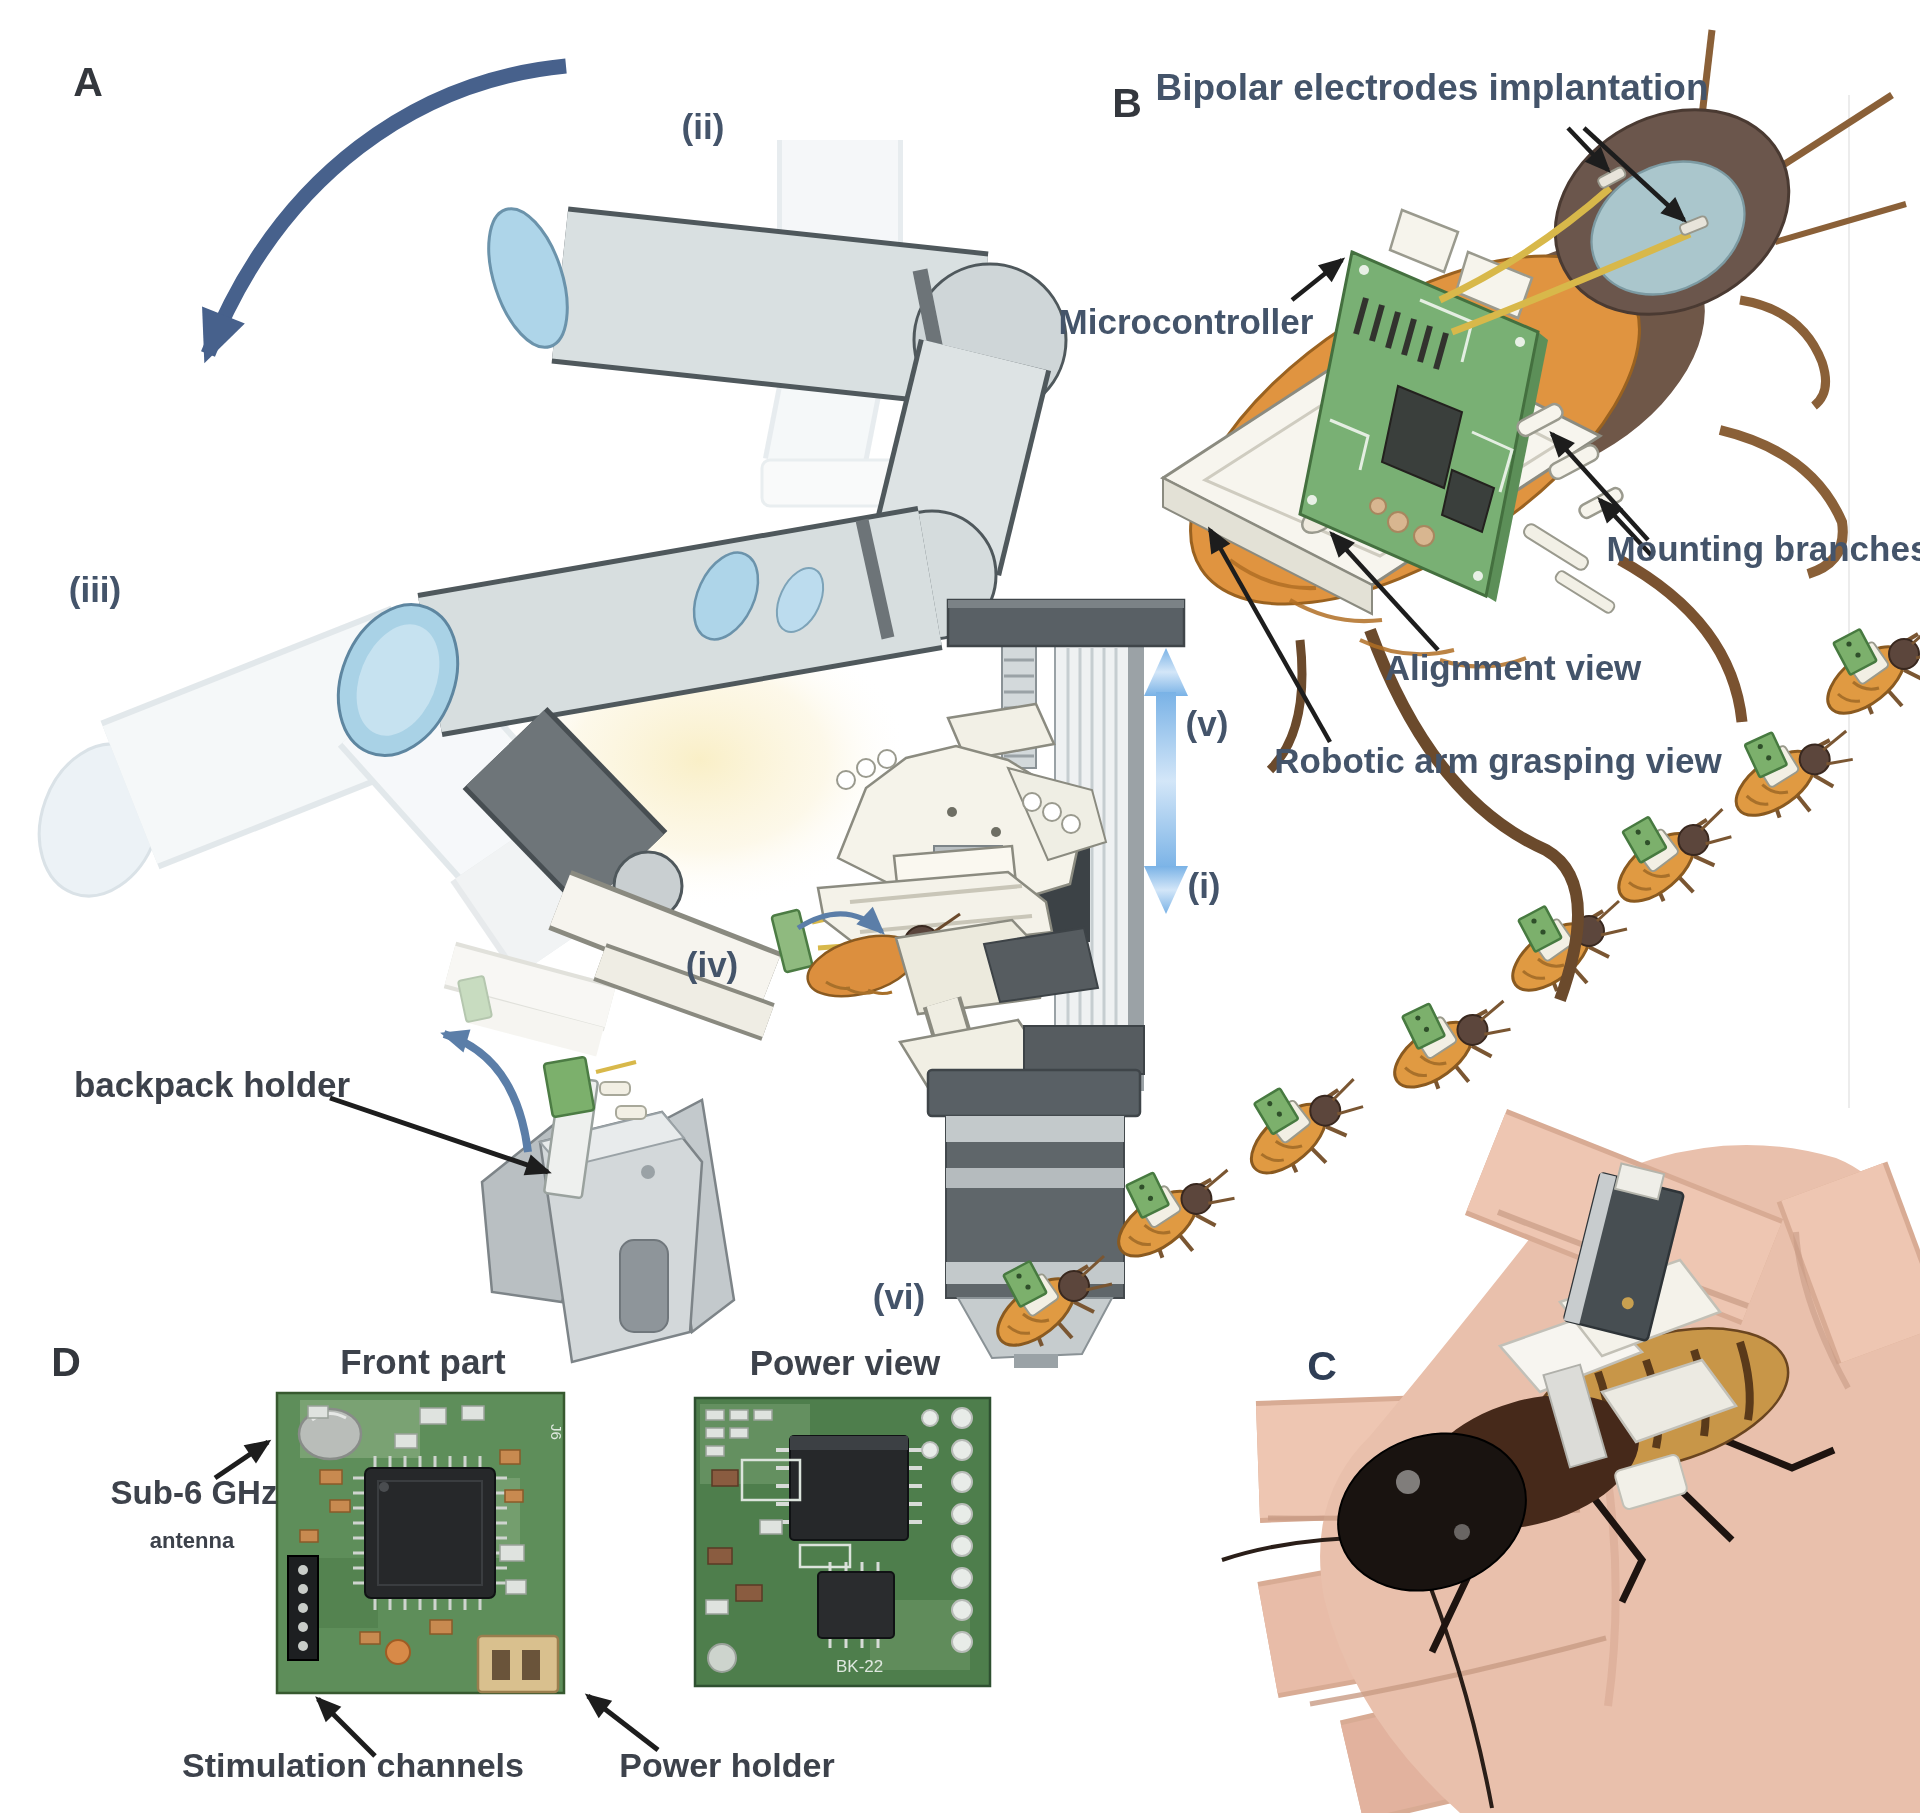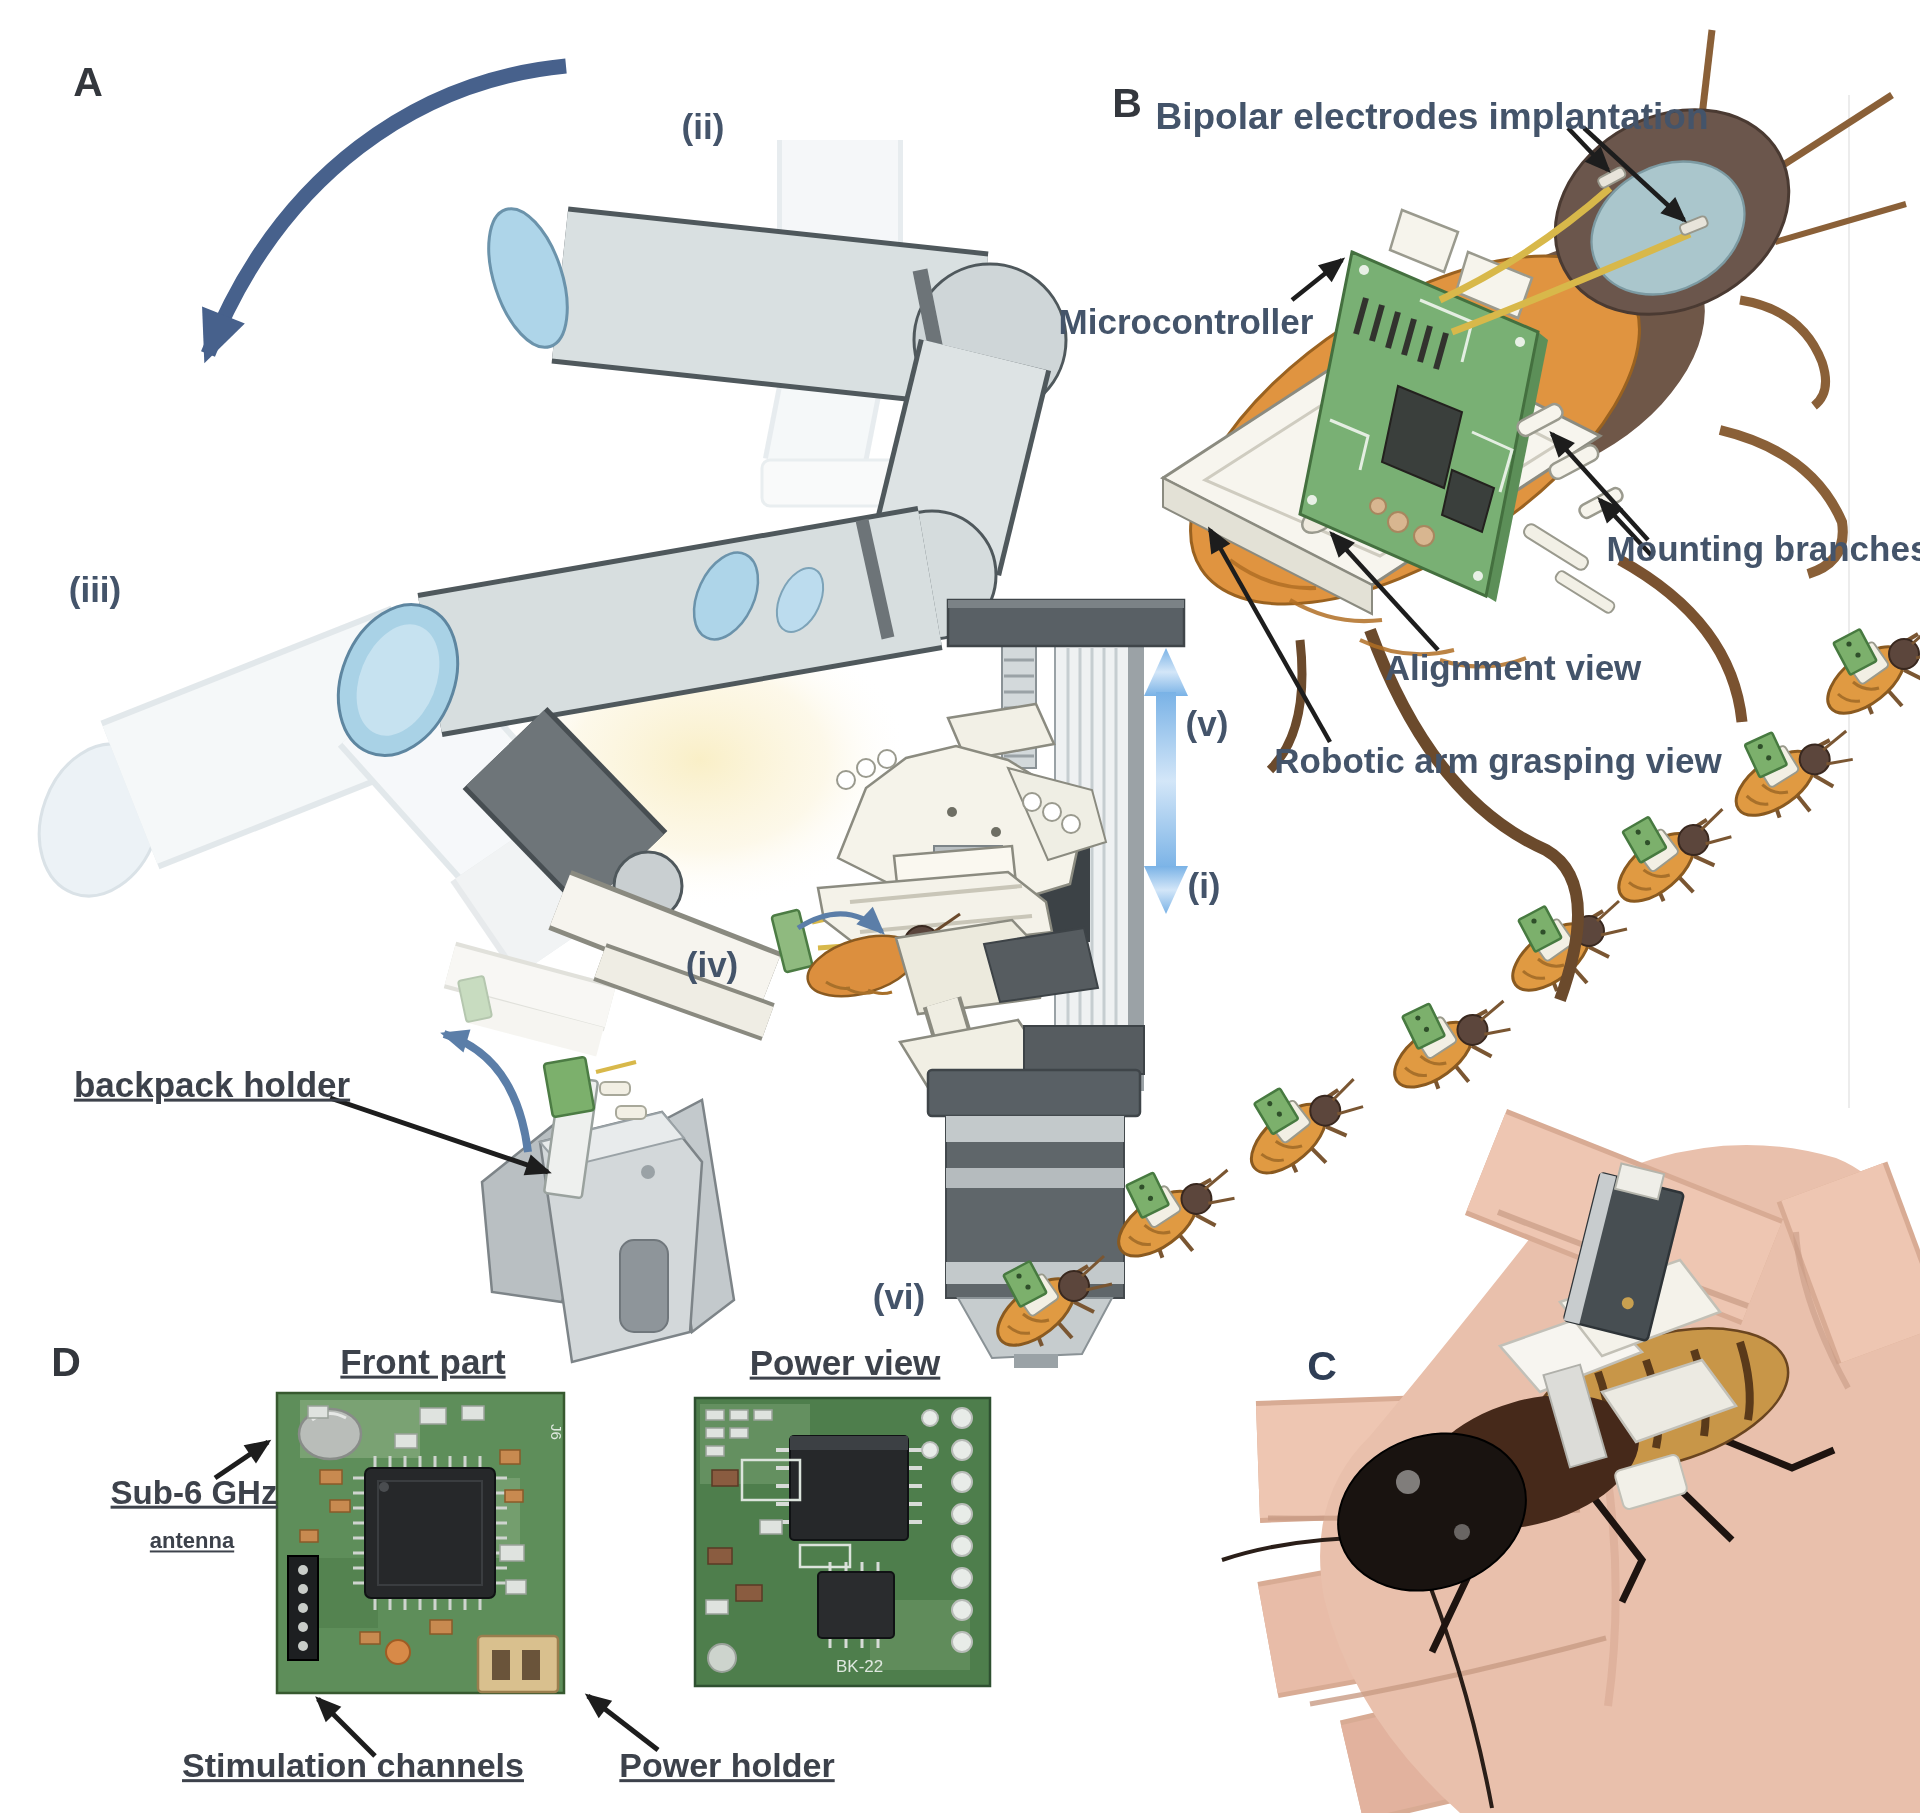--- a/index.html
+++ b/index.html
@@ -1,21 +1,21 @@
 <!DOCTYPE html>
 <html><head>
 <meta charset="utf-8">
 <style>
   html,body{margin:0;padding:0;background:#ffffff;}
   #canvas{position:relative;width:1920px;height:1813px;background:#ffffff;overflow:hidden;
           font-family:"Liberation Sans", sans-serif;}
   #art{position:absolute;left:0;top:0;width:1920px;height:1813px;}
   .lbl{position:absolute;transform:translate(-50%,-50%);white-space:nowrap;
        color:#44546a;font-size:35px;font-weight:600;line-height:1.05;}
-  .lbl.ink{color:#3d424b;text-decoration:underline;}
+  .lbl.ink{color:#3d424b;}
   .panel-letter{position:absolute;transform:translate(-50%,-50%);white-space:nowrap;
        color:#33373d;font-size:41px;font-weight:700;}
   .panel-letter.navy{color:#2f3e55;}
   .big{font-size:37px;}
 </style>
 </head>
 <body>
 
 <div id="canvas">
 
@@ -444,21 +444,21 @@
 
 <div class="lbl" style="left:703px;top:127px">(ii)</div>
 <div class="lbl" style="left:95px;top:590px">(iii)</div>
 <div class="lbl" style="left:712px;top:965px">(iv)</div>
 <div class="lbl" style="left:1207px;top:724px">(v)</div>
 <div class="lbl" style="left:1204px;top:886px">(i)</div>
 <div class="lbl" style="left:899px;top:1297px">(vi)</div>
 
 <div class="lbl ink" style="left:212px;top:1085px">backpack holder</div>
 
-<div class="lbl big" style="left:1432px;top:117px">Bipolar electrodes implantation</div>
+<div class="lbl big" style="left:1432px;top:88px">Bipolar electrodes implantation</div>
 <div class="lbl" style="left:1186px;top:322px">Microcontroller</div>
 <div class="lbl" style="left:1768px;top:549px">Mounting branches</div>
 <div class="lbl" style="left:1513px;top:668px">Alignment view</div>
 <div class="lbl" style="left:1498px;top:761px">Robotic arm grasping view</div>
 
 <div class="lbl ink" style="left:423px;top:1362px">Front part</div>
 <div class="lbl ink" style="left:845px;top:1363px">Power view</div>
 <div class="lbl ink" style="left:194px;top:1493px;font-size:33px">Sub-6 GHz</div>
 <div class="lbl ink" style="left:192px;top:1541px;font-size:22px">antenna</div>
 <div class="lbl ink" style="left:353px;top:1766px;font-size:34px">Stimulation channels</div>

